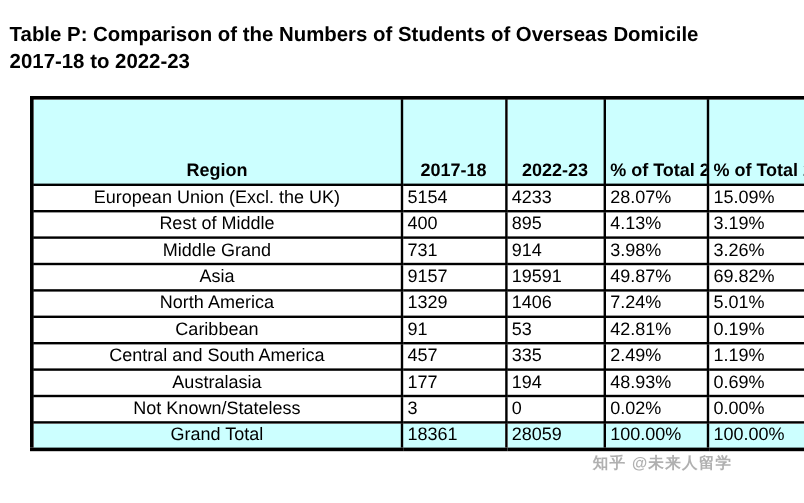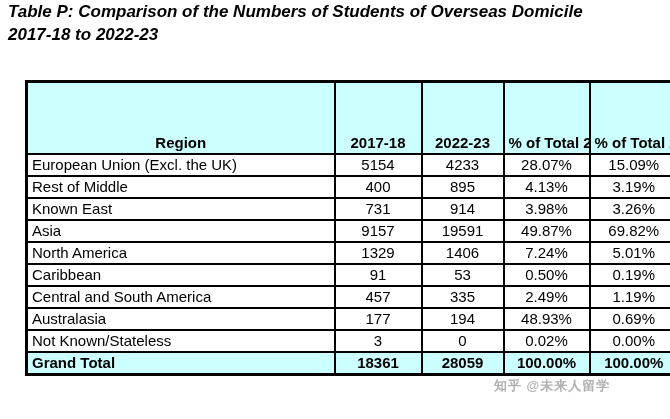--- a/index.html
+++ b/index.html
@@ -6,27 +6,26 @@
   html, body {
     width: 670px; height: 419px;
     background: #ffffff;
     font-family: "Liberation Sans", sans-serif;
     color: #000000;
     overflow: hidden;
     position: relative;
   }
   .page-title {
     position: absolute;
-    left: 8px; top: 0;
+    left: 8px; top: 17px;
     width: 585px;
     font-size: 17px;
     font-weight: bold;
     line-height: 23px;
     color: #000000;
-    font-style: italic;
   }
   table.data-table {
     position: absolute;
     left: 10px; top: 80px;
     width: 652px;
     border-collapse: collapse;
     table-layout: fixed;
     border: 3px solid #000000;
     font-size: 15px;
     margin-left: 15px;
@@ -41,25 +40,25 @@
   thead th {
     background: #CCFFFF;
     font-weight: bold;
     height: 72px;
     vertical-align: bottom;
     text-align: center;
     white-space: pre-line;
     padding-bottom: 2px;
   }
   tbody td { background: #ffffff; }
-  td.region { text-align: left; padding-left: 4px; }
-  td.num { text-align: center; padding-right: 6px; }
+  td.region { text-align: center; padding-left: 4px; }
+  td.num { text-align: left; padding-right: 6px; }
   tr.total-row td {
     background: #CCFFFF;
-    font-weight: bold;
+    font-weight: normal;
     border-bottom: 3px solid #000000;
   }
   .watermark {
     position: absolute;
     left: 494px; top: 377px;
     font-size: 13px;
     font-weight: bold;
     letter-spacing: 1px;
     color: rgba(128, 128, 128, 0.62);
     z-index: 5;
@@ -105,21 +104,21 @@
 
       <tr>
         <td class="region">Rest of Middle</td>
         <td class="num">400</td>
         <td class="num">895</td>
         <td class="num">4.13%</td>
         <td class="num">3.19%</td>
       </tr>
 
       <tr>
-        <td class="region">Known East</td>
+        <td class="region">Middle Grand</td>
         <td class="num">731</td>
         <td class="num">914</td>
         <td class="num">3.98%</td>
         <td class="num">3.26%</td>
       </tr>
 
       <tr>
         <td class="region">Asia</td>
         <td class="num">9157</td>
         <td class="num">19591</td>
@@ -133,21 +132,21 @@
         <td class="num">1329</td>
         <td class="num">1406</td>
         <td class="num">7.24%</td>
         <td class="num">5.01%</td>
       </tr>
 
       <tr>
         <td class="region">Caribbean</td>
         <td class="num">91</td>
         <td class="num">53</td>
-        <td class="num">0.50%</td>
+        <td class="num">42.81%</td>
         <td class="num">0.19%</td>
       </tr>
 
       <tr>
         <td class="region">Central and South America</td>
         <td class="num">457</td>
         <td class="num">335</td>
         <td class="num">2.49%</td>
         <td class="num">1.19%</td>
       </tr>

